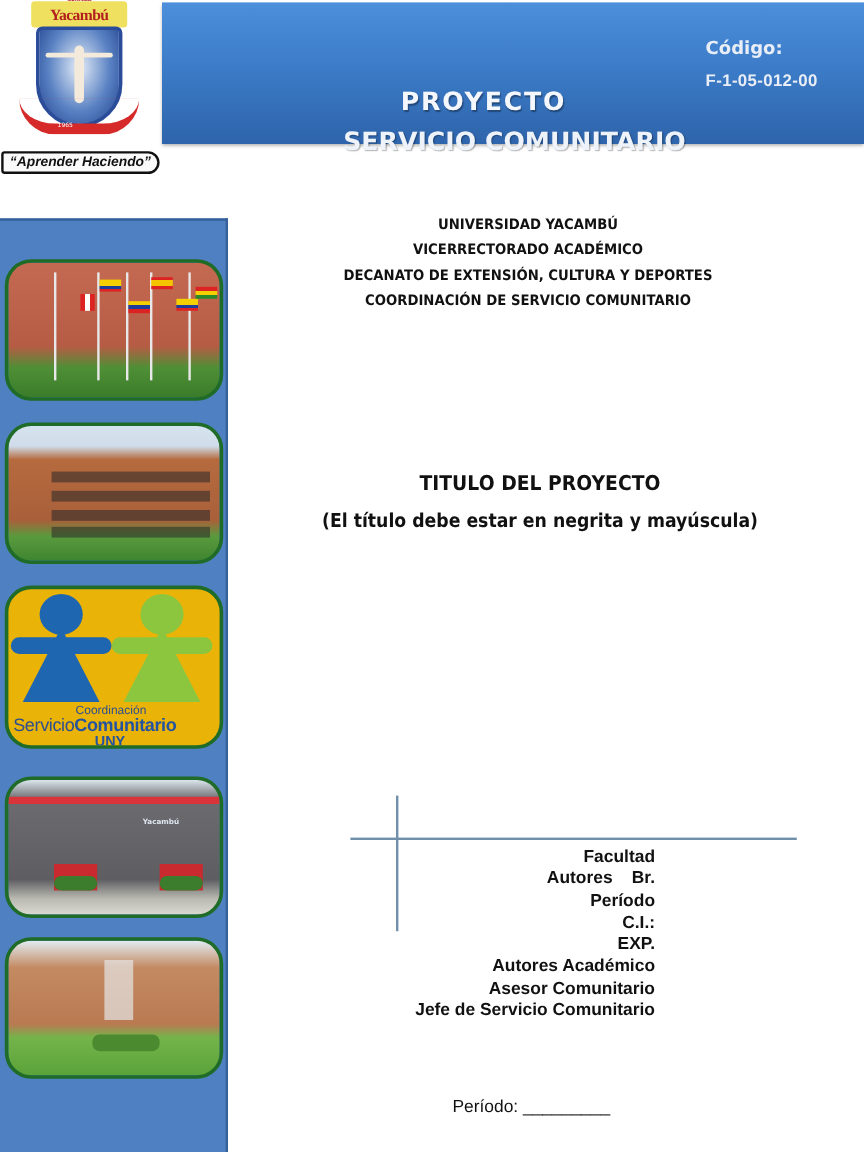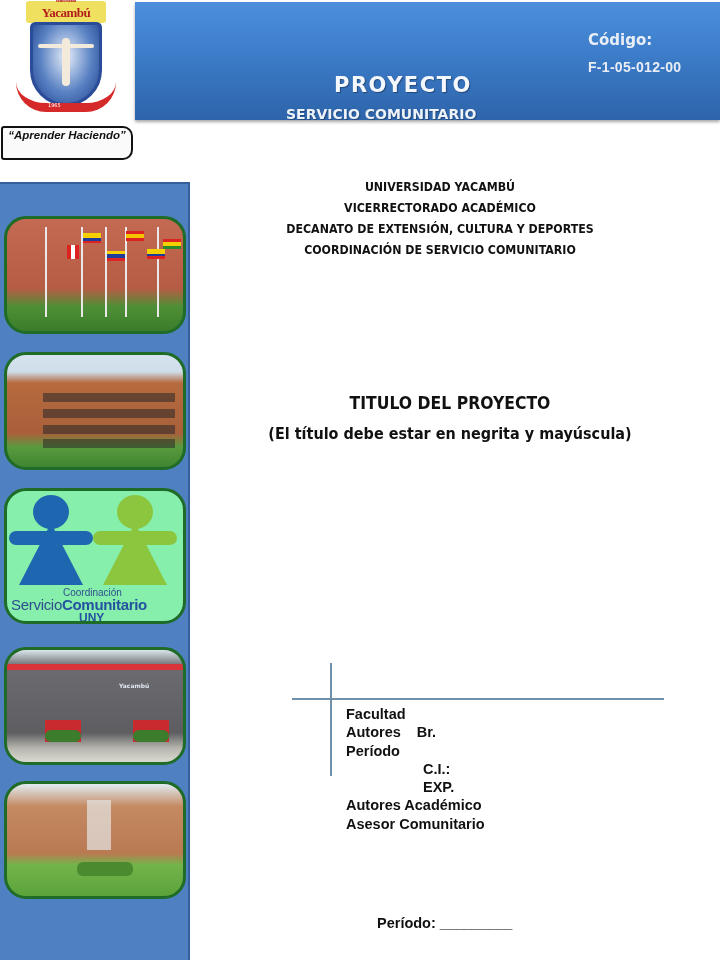--- a/index.html
+++ b/index.html
@@ -7,35 +7,35 @@
 
     
     .logo { position: absolute; left: 0; top: 0; width: 135px; height: 150px; background: #fff; }
     .logo .univ-top { position: absolute; left: 26px; top: 1px; width: 80px; height: 22px; background: #f0e060; border-radius: 3px; font-family: "Liberation Serif", serif; font-weight: bold; font-size: 13px; color: #b21d1d; text-align: center; line-height: 24px; letter-spacing: -0.5px; }
     .logo .univ-top small { position: absolute; top: -4px; left: 0; right: 0; font-size: 5px; line-height: 8px; color: #b21d1d; }
     .logo .shield { position: absolute; left: 30px; top: 22px; width: 72px; height: 84px; background: radial-gradient(ellipse at 50% 40%, #e6eef9 0%, #5a82c3 55%, #1f3f8c 100%); border: 3px solid #2b4c99; border-radius: 6px 6px 40px 40px; box-sizing: border-box; }
     .logo .figure { position: absolute; left: 62px; top: 38px; width: 8px; height: 48px; background: #f3eadc; border-radius: 4px; }
     .logo .arms { position: absolute; left: 38px; top: 44px; width: 56px; height: 4px; background: #f3eadc; border-radius: 2px; }
     .logo .ribbon { position: absolute; left: 16px; top: 82px; width: 100px; height: 30px; border-bottom: 9px solid #d62a2a; border-radius: 0 0 50px 50px; box-sizing: border-box; }
     .logo .ribbon-text { position: absolute; left: 48px; top: 102px; font-size: 5px; color: #fff; }
-    .logo .motto { position: absolute; left: 1px; top: 126px; width: 132px; height: 34px; border: 2px solid #111; border-radius: 3px 10px 10px 3px; box-sizing: border-box; background: #fafafa; font-family: "Liberation Sans", sans-serif; font-weight: bold; font-style: italic; font-size: 11.5px; line-height: 15px; text-align: center; color: #111; white-space: nowrap; }
+    .logo .motto { position: absolute; left: 1px; top: 126px; width: 132px; height: 19px; border: 2px solid #111; border-radius: 3px 10px 10px 3px; box-sizing: border-box; background: #fafafa; font-family: "Liberation Sans", sans-serif; font-weight: bold; font-style: italic; font-size: 11.5px; line-height: 15px; text-align: center; color: #111; white-space: nowrap; }
 
     
     .banner { position: absolute; left: 135px; top: 2px; width: 585px; height: 118px; background: linear-gradient(180deg, #4d8fdb 0%, #3c7cc8 45%, #2e64ab 100%); box-shadow: 0 2px 3px rgba(0,0,0,0.35); }
     .banner .title { position: absolute; left: 199px; top: 71px; font-family: "DejaVu Sans", sans-serif; font-weight: bold; font-size: 21px; letter-spacing: 1.5px; color: #f4f7fb; text-shadow: 1px 1px 1px rgba(0,0,0,0.35); }
-    .banner .subtitle { position: absolute; left: 151px; top: 104px; font-family: "DejaVu Sans", sans-serif; font-weight: bold; font-size: 14px; color: #eef3fa; text-shadow: 1px 1px 1px rgba(0,0,0,0.3); }
+    .banner .subtitle { position: absolute; left: 151px; top: 104px; font-family: "DejaVu Sans", sans-serif; font-weight: bold; font-size: 21px; color: #eef3fa; text-shadow: 1px 1px 1px rgba(0,0,0,0.3); }
     .banner .code-label { position: absolute; left: 453px; top: 29px; font-family: "DejaVu Sans", sans-serif; font-weight: bold; font-size: 15px; color: #e9eef6; }
     .banner .code-value { position: absolute; left: 453px; top: 57px; font-family: Liberation Sans, sans-serif; font-weight: bold; font-size: 14px; color: #e9eef6; letter-spacing: 0.3px; }
 
     
     .sidebar { position: absolute; left: 0; top: 182px; width: 190px; height: 778px; background: #4f80c1; border-right: 2px solid #35609a; border-top: 2px solid #35609a; box-sizing: border-box; }
     .photo { position: absolute; left: 4px; width: 182px; border: 3px solid #1f6b28; border-radius: 22px; box-sizing: border-box; overflow: hidden; }
     .photo1 { top: 216px; height: 118px; background: linear-gradient(180deg, #c46a52 0%, #b65c44 62%, #4f8f36 78%, #3a7c2a 100%); }
     .photo2 { top: 352px; height: 118px; background: linear-gradient(180deg, #d6e4ef 0%, #cfdce9 15%, #b66a3e 25%, #a9603a 70%, #5a9a3e 82%, #3f8530 100%); }
-    .photo3 { top: 488px; height: 136px; background: #86efac; }
+    .photo3 { top: 488px; height: 136px; background: #eab308; }
     .photo4 { top: 647px; height: 118px; background: linear-gradient(180deg, #dbe6ec 0%, #6c6c70 14%, #5e5e62 74%, #b8b8b0 88%, #d9d9d0 100%); }
     .photo5 { top: 781px; height: 118px; background: linear-gradient(180deg, #e1ecf2 0%, #c48a62 20%, #b97a52 62%, #74b44a 72%, #5aa33a 100%); }
 
     
     .win-row { position: absolute; left: 36px; right: 8px; height: 9px; background: rgba(40,40,40,0.55); }
     .flag { position: absolute; width: 18px; height: 10px; }
     .pole { position: absolute; width: 2px; height: 90px; background: #e8e8e8; top: 8px; }
     .red-top { position: absolute; left: 0; right: 0; top: 14px; height: 6px; background: #d8343a; }
     .red-win { position: absolute; width: 36px; height: 22px; background: #c82a30; top: 70px; }
     .plant { position: absolute; height: 12px; background: #3b7d2c; border-radius: 6px; }
@@ -52,26 +52,26 @@
 
     
     .inst { position: absolute; left: 240px; top: 177px; width: 400px; text-align: center; font-family: "DejaVu Sans", sans-serif; font-weight: bold; font-size: 12px; line-height: 21px; color: #111; }
     .inst div { transform: scaleX(0.92); }
     .proj-title { position: absolute; left: 240px; top: 393px; width: 420px; text-align: center; font-family: "DejaVu Sans", sans-serif; font-weight: bold; font-size: 17px; color: #111; transform: scaleX(0.92); transform-origin: 210px 0; }
     .proj-sub { position: absolute; left: 240px; top: 424px; width: 420px; text-align: center; font-family: "DejaVu Sans", sans-serif; font-weight: bold; font-size: 16px; color: #111; transform: scaleX(0.9); transform-origin: 210px 0; }
 
     .vline { position: absolute; left: 330px; top: 663px; width: 2px; height: 113px; background: #6f8fab; }
     .hline { position: absolute; left: 292px; top: 698px; width: 372px; height: 2px; background: #6f8fab; }
 
-    .info { position: absolute; left: 346px; top: 705px; font-family: "Liberation Sans", sans-serif; font-weight: bold; font-size: 14.5px; line-height: 18.3px; color: #111; }
+    .info { position: absolute; left: 346px; top: 705px; font-family: "Liberation Sans", sans-serif; font-weight: bold; font-size: 14.5px; line-height: 18.3px; color: #111; text-align: right; }
     .info .row { white-space: pre; }
     .info .indent { padding-left: 77px; }
     .info .br { padding-left: 16px; }
 
-    .periodo { position: absolute; left: 377px; top: 915px; font-family: "Liberation Sans", sans-serif; font-weight: bold; font-size: 14.5px; color: #111; }
+    .periodo { position: absolute; left: 377px; top: 915px; font-family: "Liberation Sans", sans-serif; font-weight: normal; font-size: 14.5px; color: #111; }
   </style>
 </head>
 <body>
 
 <div class="logo">
   <div class="univ-top">
     <small>universidad</small>
     <span>Yacambú</span>
   </div>
   <div class="shield"></div>
@@ -156,15 +156,16 @@
 <div class="hline"></div>
 
 <div class="info">
   <div class="row">Facultad</div>
   <div class="row"><span>Autores</span><span class="br">Br.</span></div>
   <div class="row">Período</div>
   <div class="row indent">C.I.:</div>
   <div class="row indent">EXP.</div>
   <div class="row">Autores Académico</div>
   <div class="row">Asesor Comunitario</div>
+  <div class="row">Jefe de Servicio Comunitario</div>
 </div>
 
 <div class="periodo">Período: _________</div>
 
 </body></html>

